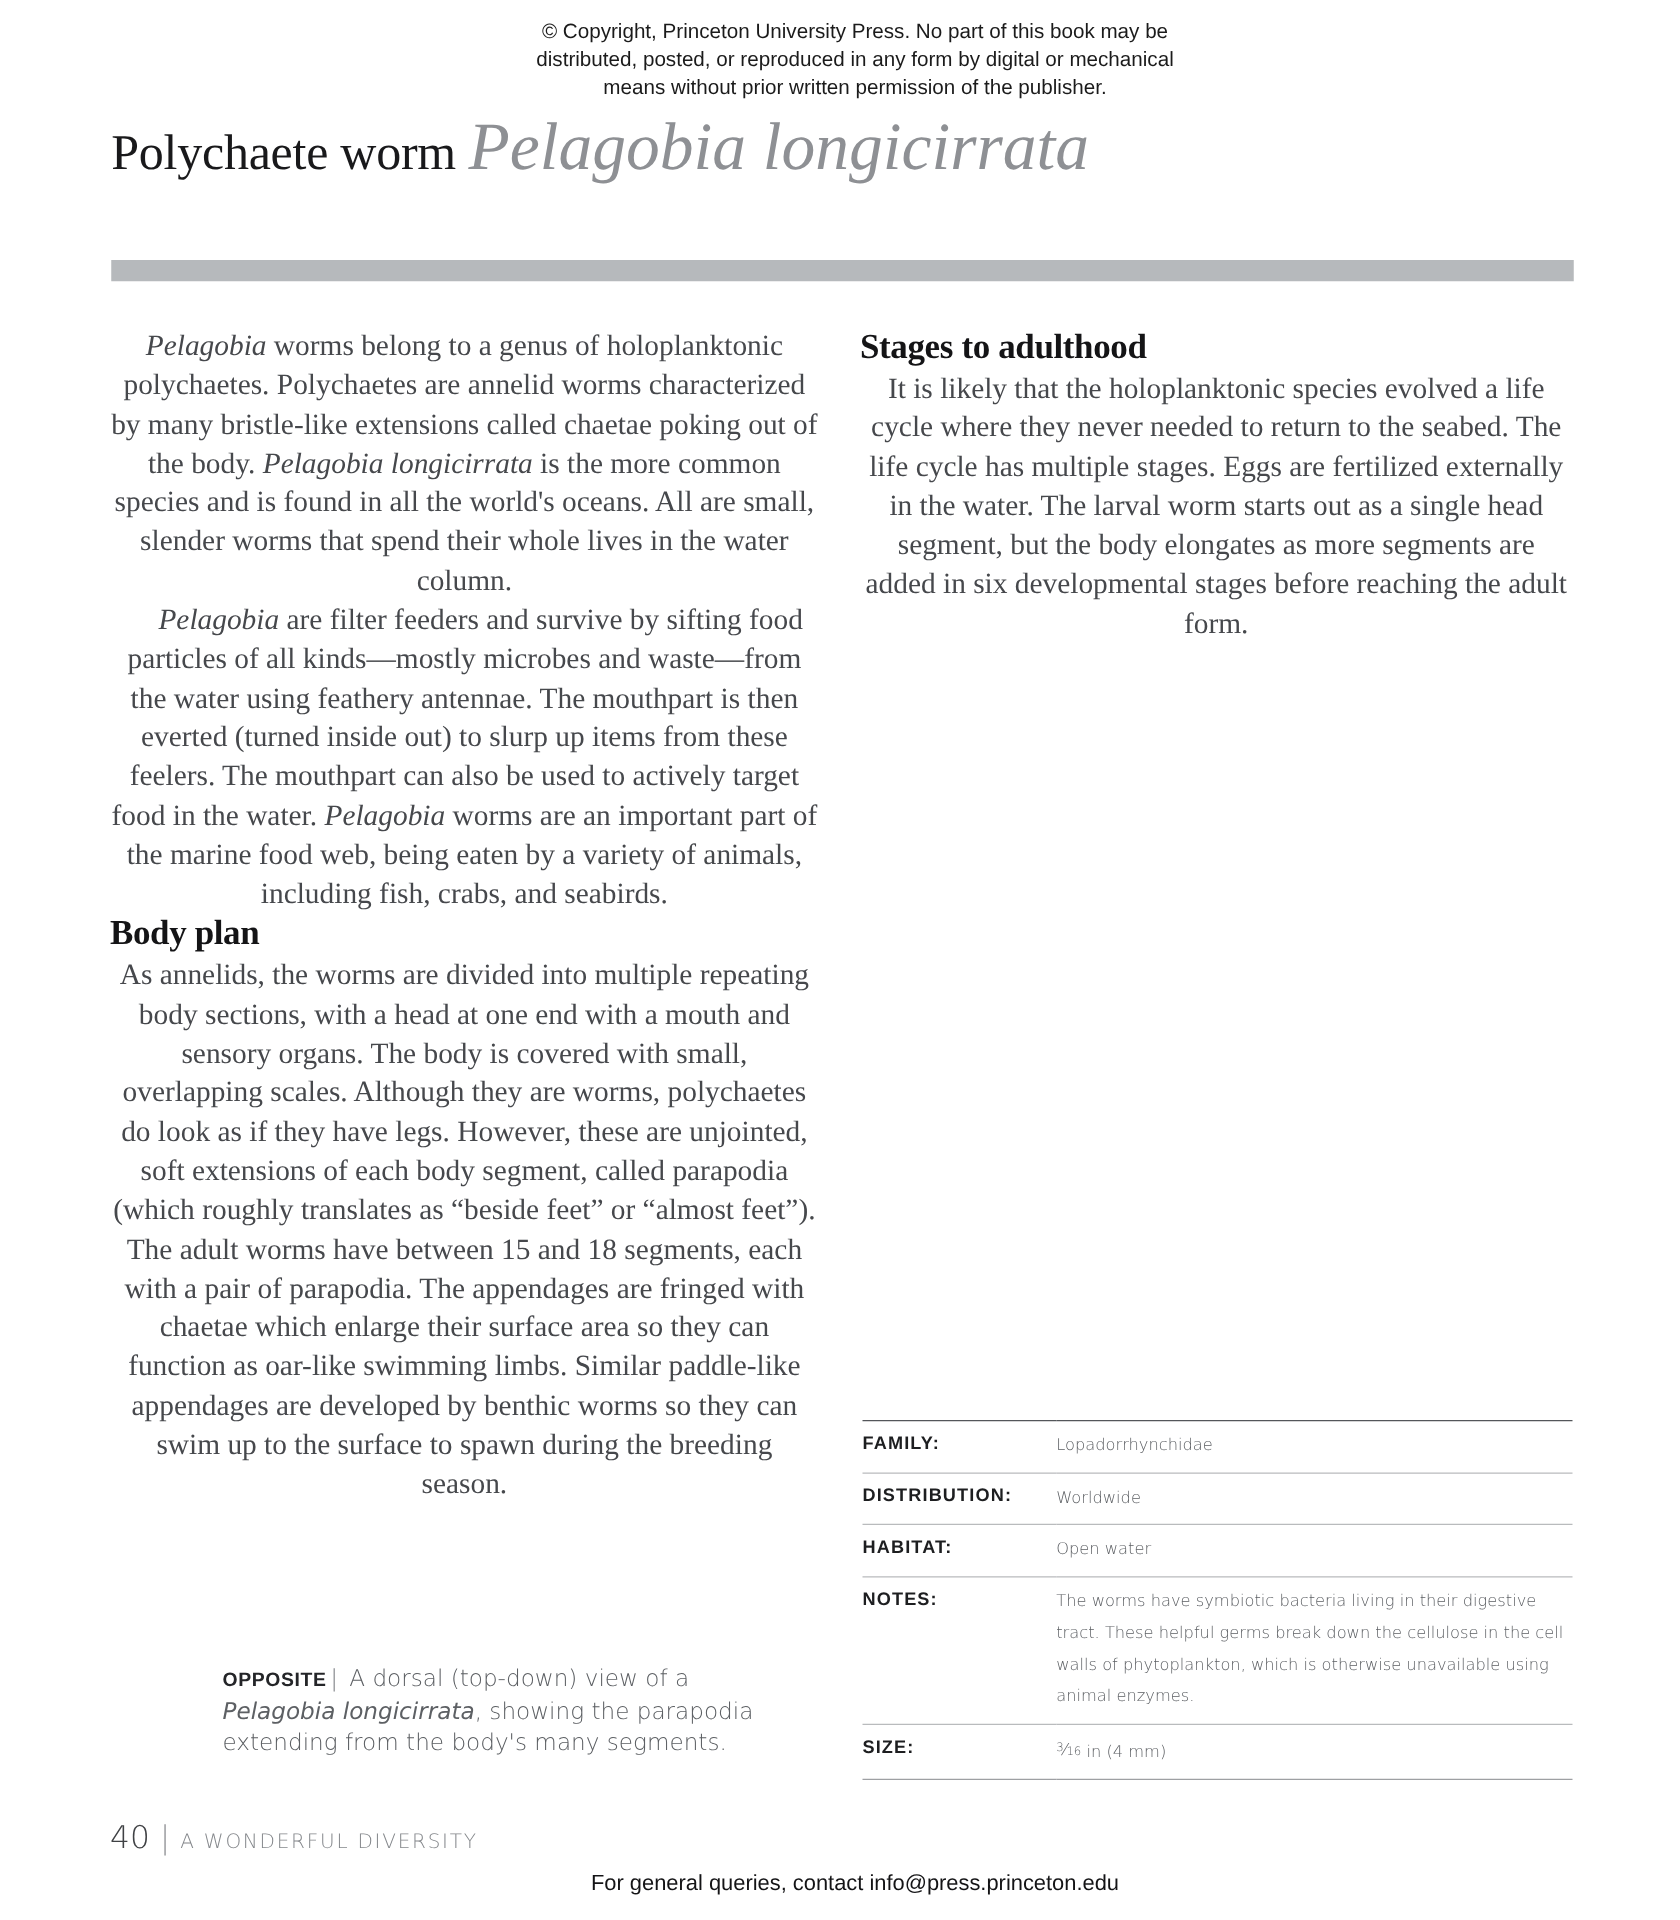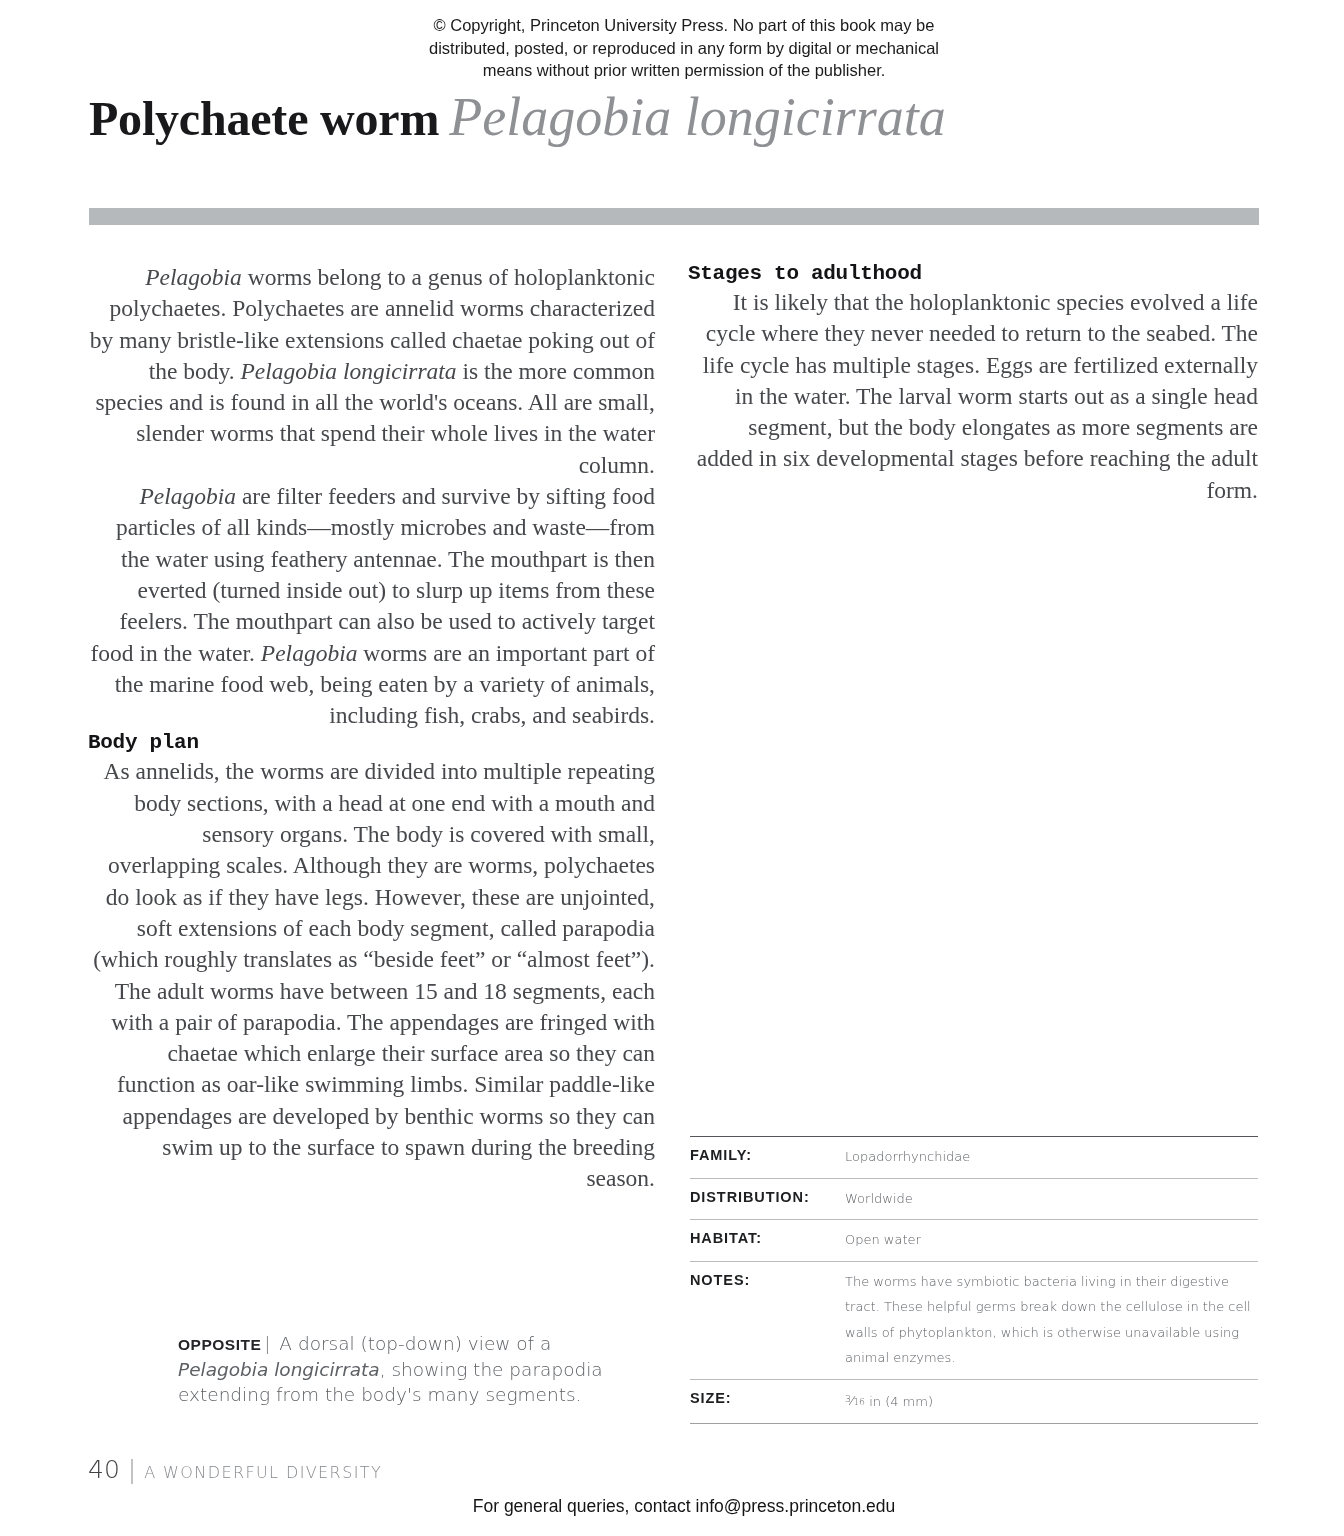--- a/index.html
+++ b/index.html
@@ -33,22 +33,22 @@
   
   .title {
     position: absolute;
     left: 89px;
     top: 86px;
     width: 1170px;
     white-space: nowrap;
   }
   .title-main {
     font-family: "Liberation Serif", "DejaVu Serif", serif;
-    font-weight: bold;
-    font-size: 48px;
+    font-weight: normal;
+    font-size: 40px;
     letter-spacing: -0.2px;
     color: #19191b;
   }
   .title-species {
     font-family: "Liberation Serif", "DejaVu Serif", serif;
     font-style: italic;
     font-weight: normal;
     font-size: 54px;
     color: #8e9094;
     margin-left: 10px;
@@ -77,30 +77,30 @@
     top: 262px;
     width: 570px;
   }
 
   p.body-text {
     margin: 0;
     font-family: "Liberation Serif", "DejaVu Serif", serif;
     font-size: 23.5px;
     line-height: 31.3px;
     color: #46484c;
-    text-align: right;
+    text-align: center;
   }
   p.body-text.indented { text-indent: 26px; }
   .it { font-style: italic; }
 
   h2.section-head {
     margin: 0 0 2px 0;
-    font-family: Liberation Mono, monospace;
+    font-family: Liberation Serif, serif;
     font-weight: bold;
-    font-size: 21px;
+    font-size: 28px;
     letter-spacing: -0.3px;
     color: #141416;
   }
   .gap-before-head { margin-top: 30px; }
 
   
   .spec-table {
     position: absolute;
     left: 690px;
     top: 1136px;

